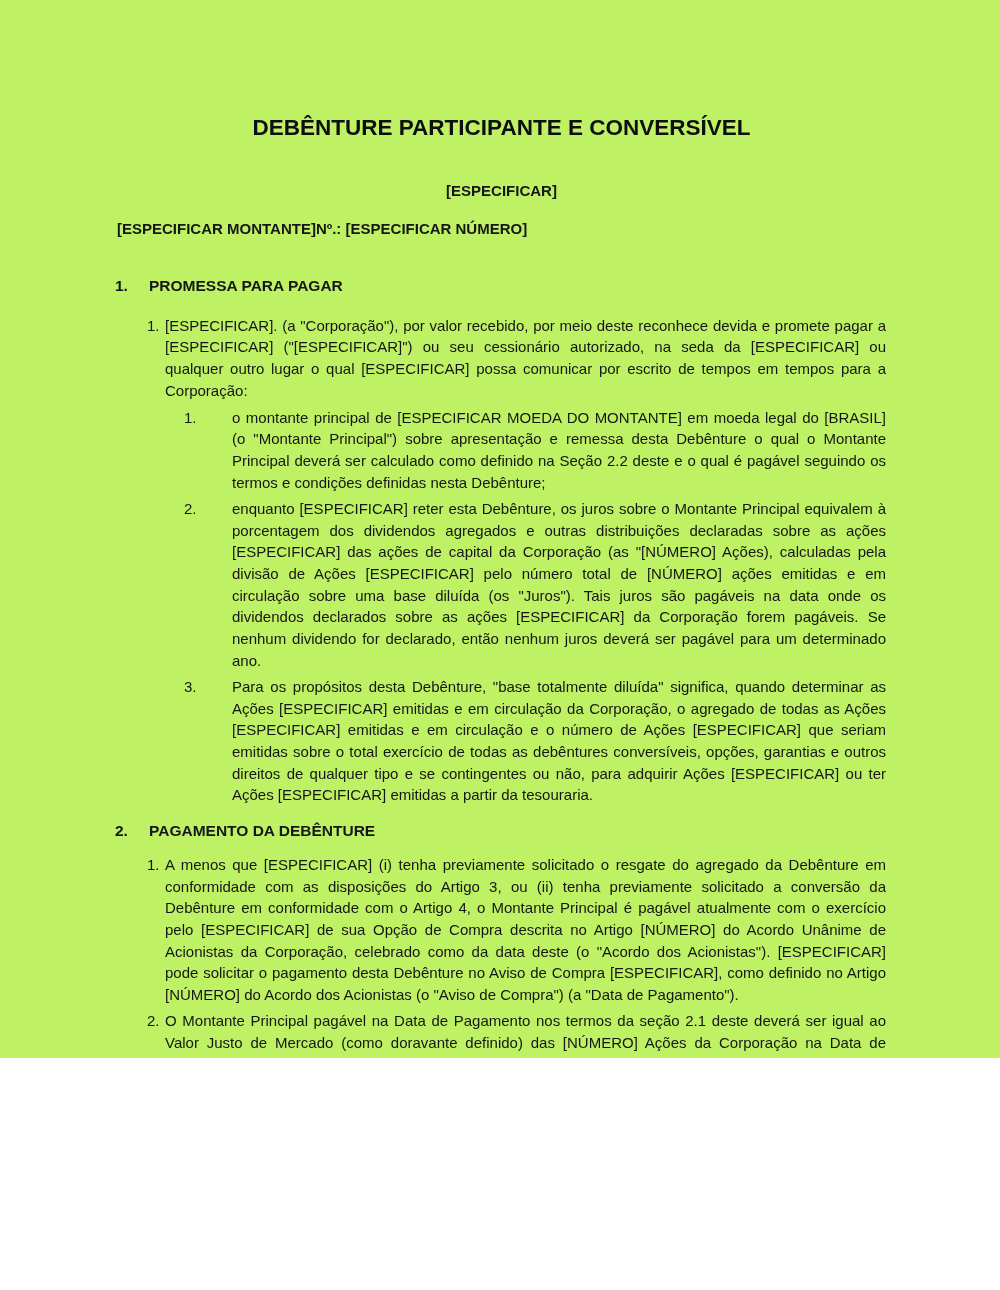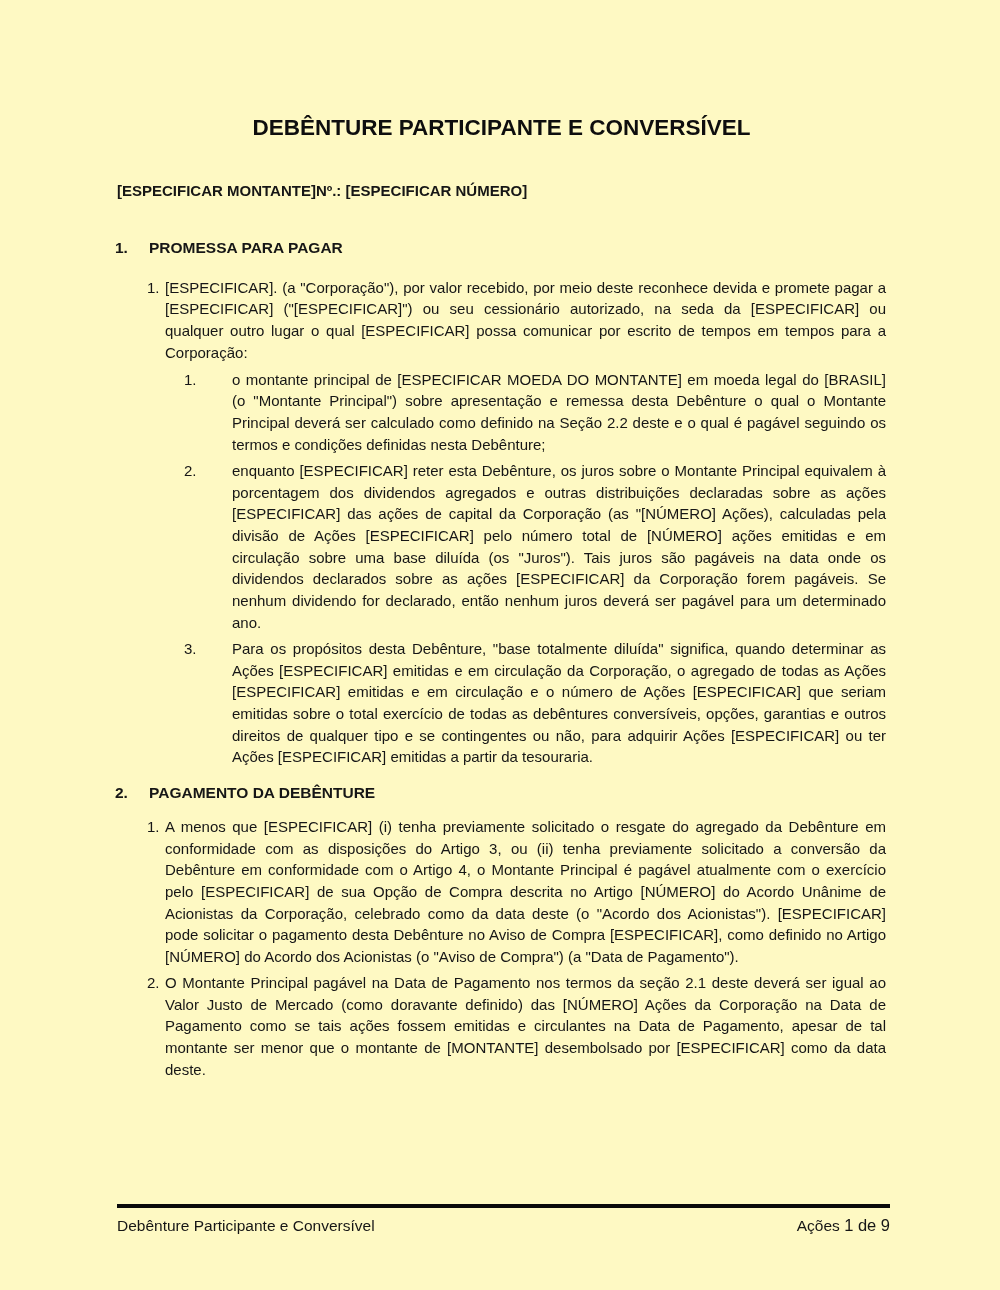--- a/index.html
+++ b/index.html
@@ -1,19 +1,19 @@
 <!DOCTYPE html>
 <html><head>
 <meta charset="utf-8">
 <style>
   html,body { margin:0; padding:0; background:#ffffff; }
   .page {
     position:relative;
-    width:1000px; height:1290px;
-    background:#fef9c3;
+    width:1000px; height:1058px;
+    background:#bef264;
     color:#161616;
     font-family:"Liberation Sans", sans-serif;
     overflow:hidden;
   }
   .content {
     position:absolute; left:117px; top:0;
     width:769px;
     padding-top:114px;
   }
   .title {
@@ -87,20 +87,21 @@
 </style>
 </head>
 <body>
 
 <div class="page">
   <div class="content">
 
     <h1 class="title">DEBÊNTURE PARTICIPANTE E CONVERSÍVEL</h1>
 
     <div class="subtitle">
+      <div>[ESPECIFICAR]</div>
     </div>
 
     <div class="meta-row">
       <span>[ESPECIFICAR MONTANTE]</span>
       <span>Nº.: [ESPECIFICAR NÚMERO]</span>
     </div>
 
     <div class="sec-head sec-head-1">
       <span class="sec-num">1.</span>
       <span>PROMESSA PARA PAGAR</span>

